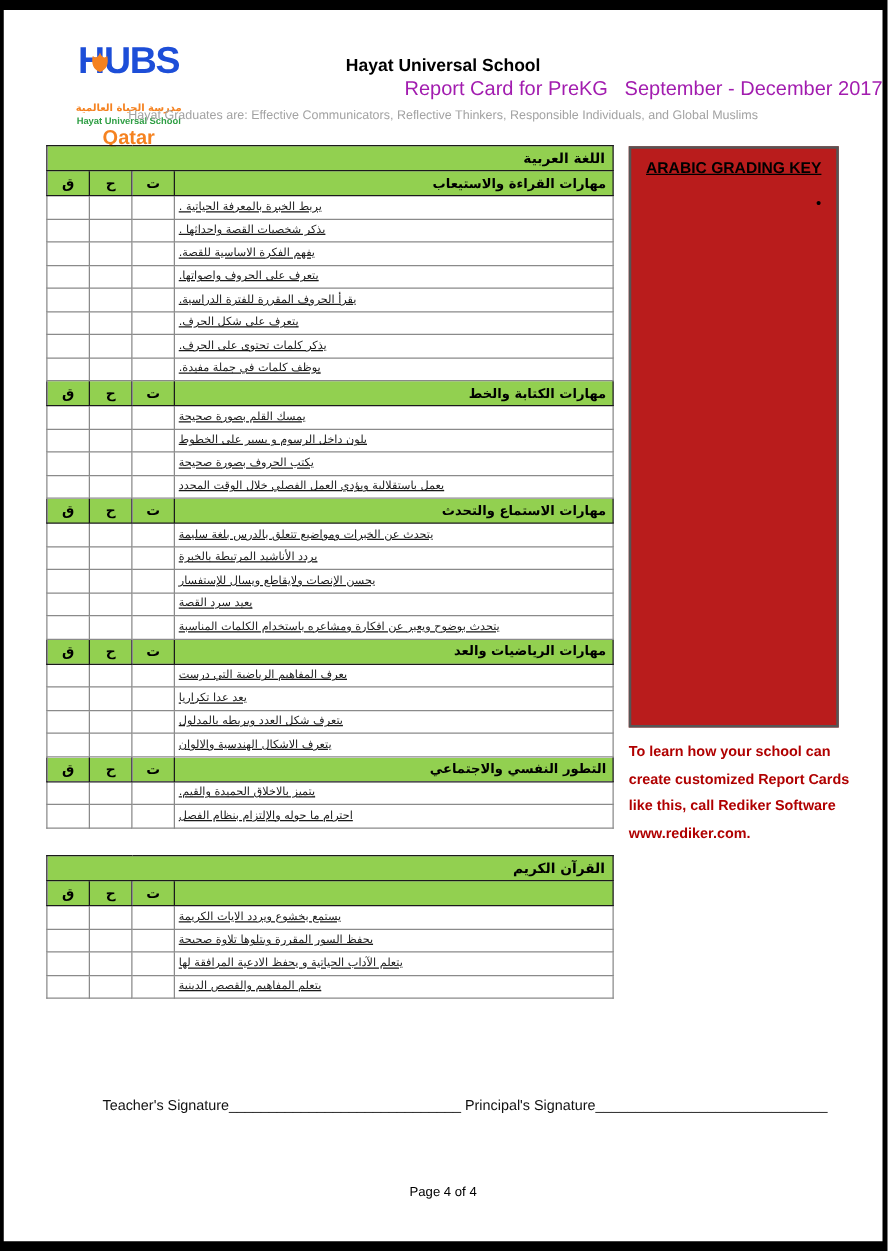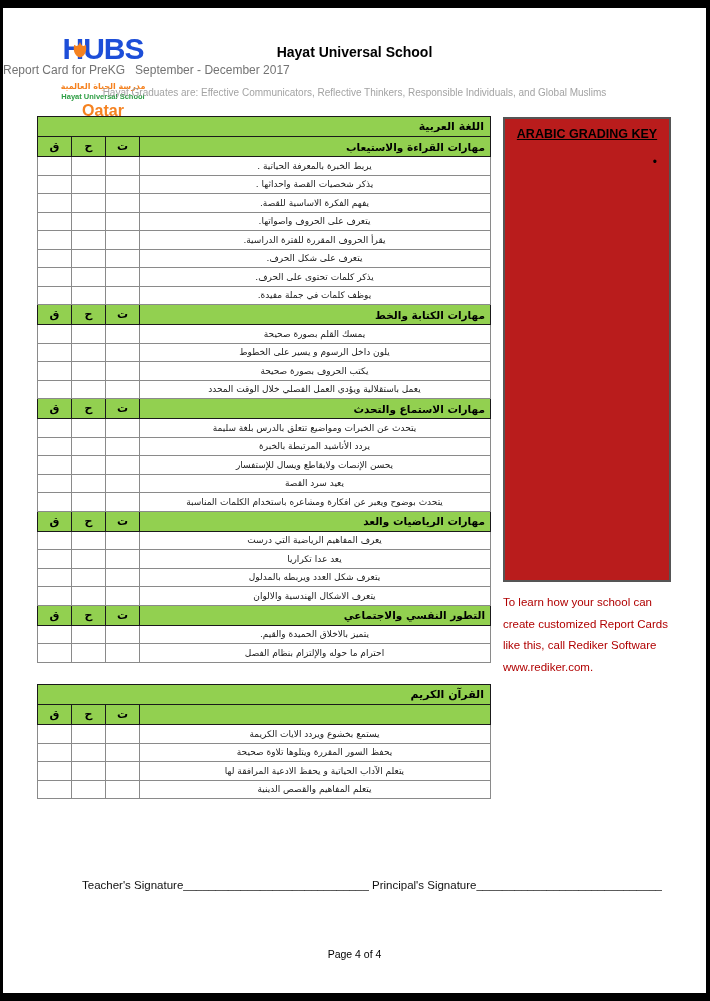--- a/index.html
+++ b/index.html
@@ -14,50 +14,50 @@
   .logo-brand{position:relative;font-weight:800;font-size:30px;line-height:30px;
     color:#1d4ed8;letter-spacing:-1px;font-family:"Liberation Sans",sans-serif;}
   .logo-tulip{position:absolute;left:26px;top:7px;}
   .logo-ar{font-size:8px;font-weight:bold;color:#f58220;margin-top:18px;font-family:"DejaVu Sans",sans-serif;}
   .logo-en{font-size:7.5px;font-weight:bold;color:#2e9e44;margin-top:1px;}
   .logo-qatar{font-size:16px;font-weight:bold;color:#f58220;margin-top:1px;}
 
   
   .school-title{position:absolute;left:0;top:36px;width:100%;text-align:center;
     font-size:14px;font-weight:bold;color:#000;}
-  .report-line{position:absolute;left:0;top:55px;width:100%;text-align:left;
-    font-size:12px;color:#737373;white-space:pre;}
+  .report-line{position:absolute;left:0;top:55px;width:100%;text-align:right;
+    font-size:16px;color:#a21caf;white-space:pre;}
   .motto{position:absolute;left:0;top:79px;width:100%;text-align:center;
     font-size:10px;color:#a3a3a3;}
 
   
   .report{border-collapse:collapse;table-layout:fixed;width:454px;
     font-family:"DejaVu Sans",sans-serif;position:absolute;left:34px;}
   .report.t1{top:108px;}
   .report.t2{top:676px;}
   .report td{border:1px solid #8a8a8a;padding:0 3px;overflow:hidden;white-space:nowrap;}
   .report .title-row td{background:#92d050;border-color:#1a1a1a;height:19px;
     font-weight:bold;font-size:11px;text-align:right;padding-right:6px;color:#000;}
   .report .section-row td{background:#92d050;border-color:#1a1a1a;height:19px;
     font-weight:bold;color:#000;}
   .report .section-row td.col-letter{text-align:center;font-size:11px;}
   .report .section-row td.desc{font-size:10.5px;text-align:right;padding-right:5px;}
   .report .data-row td{height:17.5px;font-size:9px;color:#1a1a1a;}
-  .report .data-row td.desc{text-align:center;padding-right:4px;}
+  .report .data-row td.desc{text-align:left;padding-right:4px;text-decoration:underline;}
 
   
   .key-box{position:absolute;left:500px;top:109px;width:164px;height:461px;
     border:2px solid #555;background:#b91c1c;}
   .key-title{margin-top:8px;text-align:center;font-size:12.5px;font-weight:bold;
     text-decoration:underline;color:#000;}
   .key-bullet{position:absolute;right:12px;top:36px;font-size:12px;color:#000;}
 
   
   .promo{position:absolute;left:500px;top:584px;width:195px;
-    font-size:11.5px;font-weight:normal;color:#b00000;line-height:21.5px;}
+    font-size:11.5px;font-weight:bold;color:#b00000;line-height:21.5px;}
 
   
   .signatures{position:absolute;left:79px;top:871px;font-size:11.5px;color:#111;white-space:pre;}
   .page-number{position:absolute;left:0;top:940px;width:100%;text-align:center;
     font-size:10.5px;color:#000;}
 </style>
 </head>
 <body>
 
 <div class="page">

